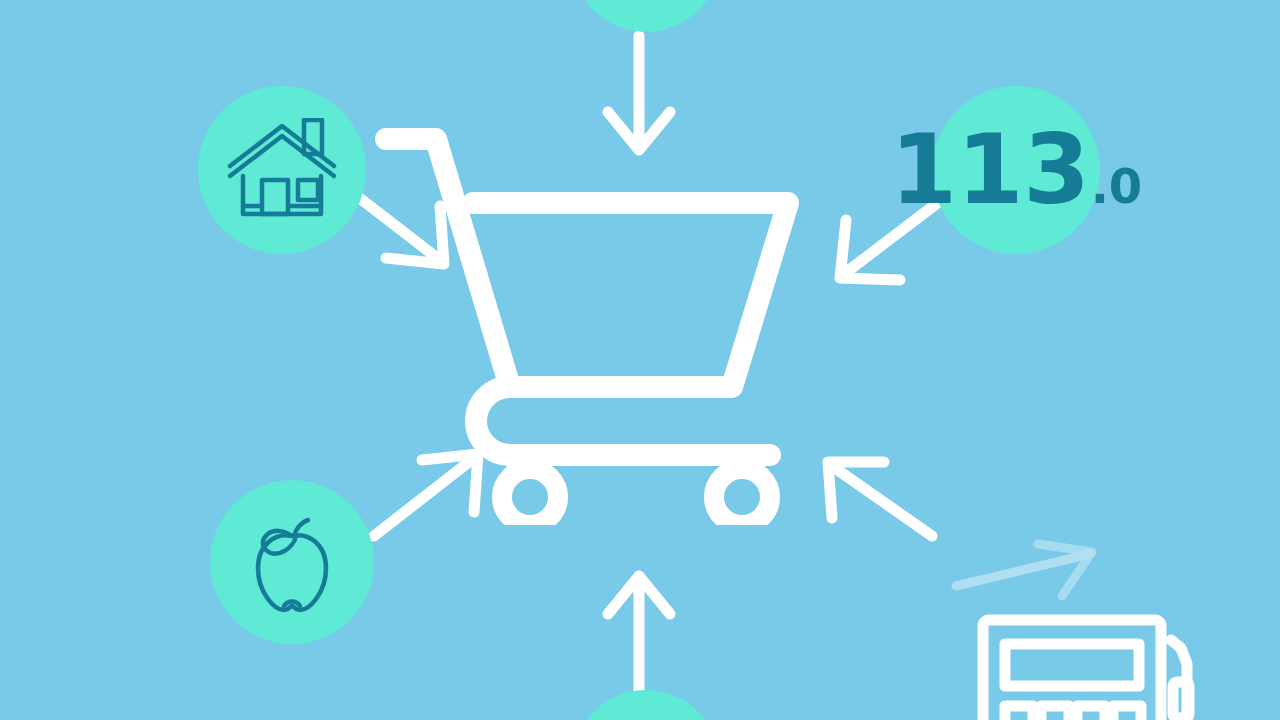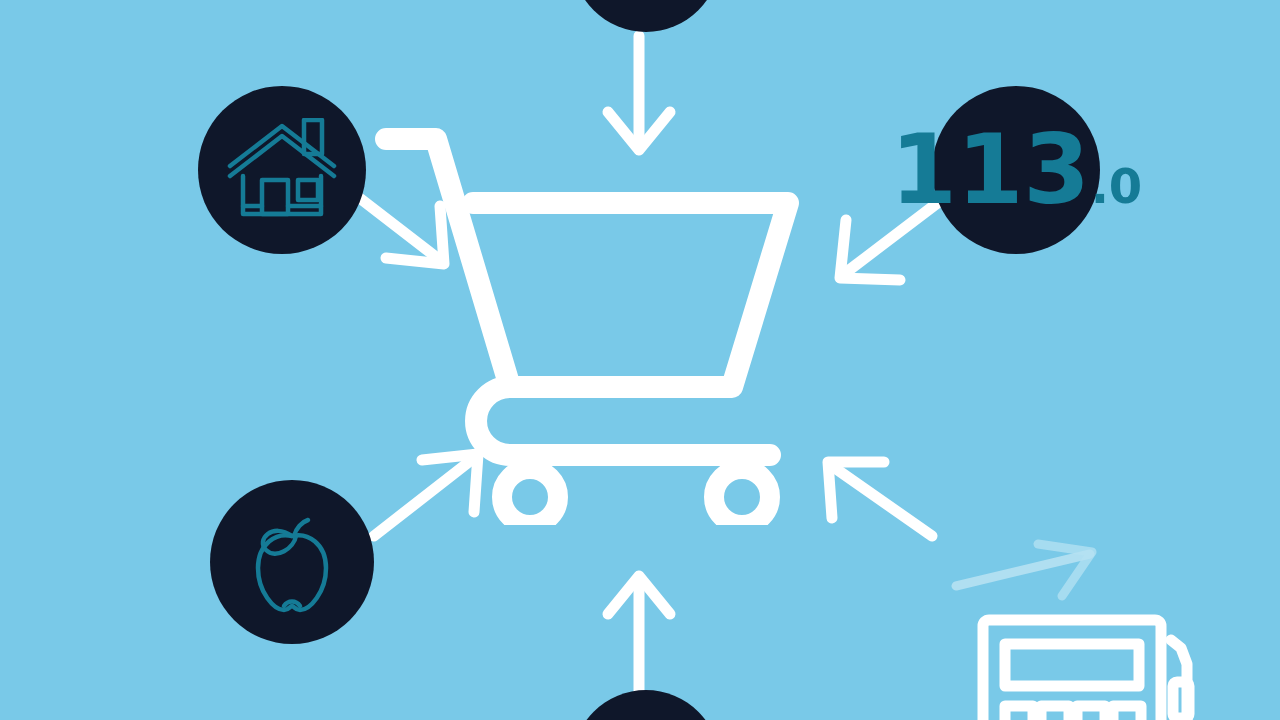--- a/index.html
+++ b/index.html
@@ -11,21 +11,21 @@
     position: relative;
     width: 1280px;
     height: 720px;
     overflow: hidden;
     background: #79c9e8;
     font-family: "Liberation Sans", sans-serif;
   }
   .node {
     position: absolute;
     border-radius: 50%;
-    background: #0f172a;
+    background: #5eead4;
     display: flex;
     align-items: center;
     justify-content: center;
     box-sizing: border-box;
   }
   .node svg { display: block; }
   .arrow { position: absolute; }
   .arrow svg { display: block; overflow: visible; }
   .value-text {
     color: #157b96;

